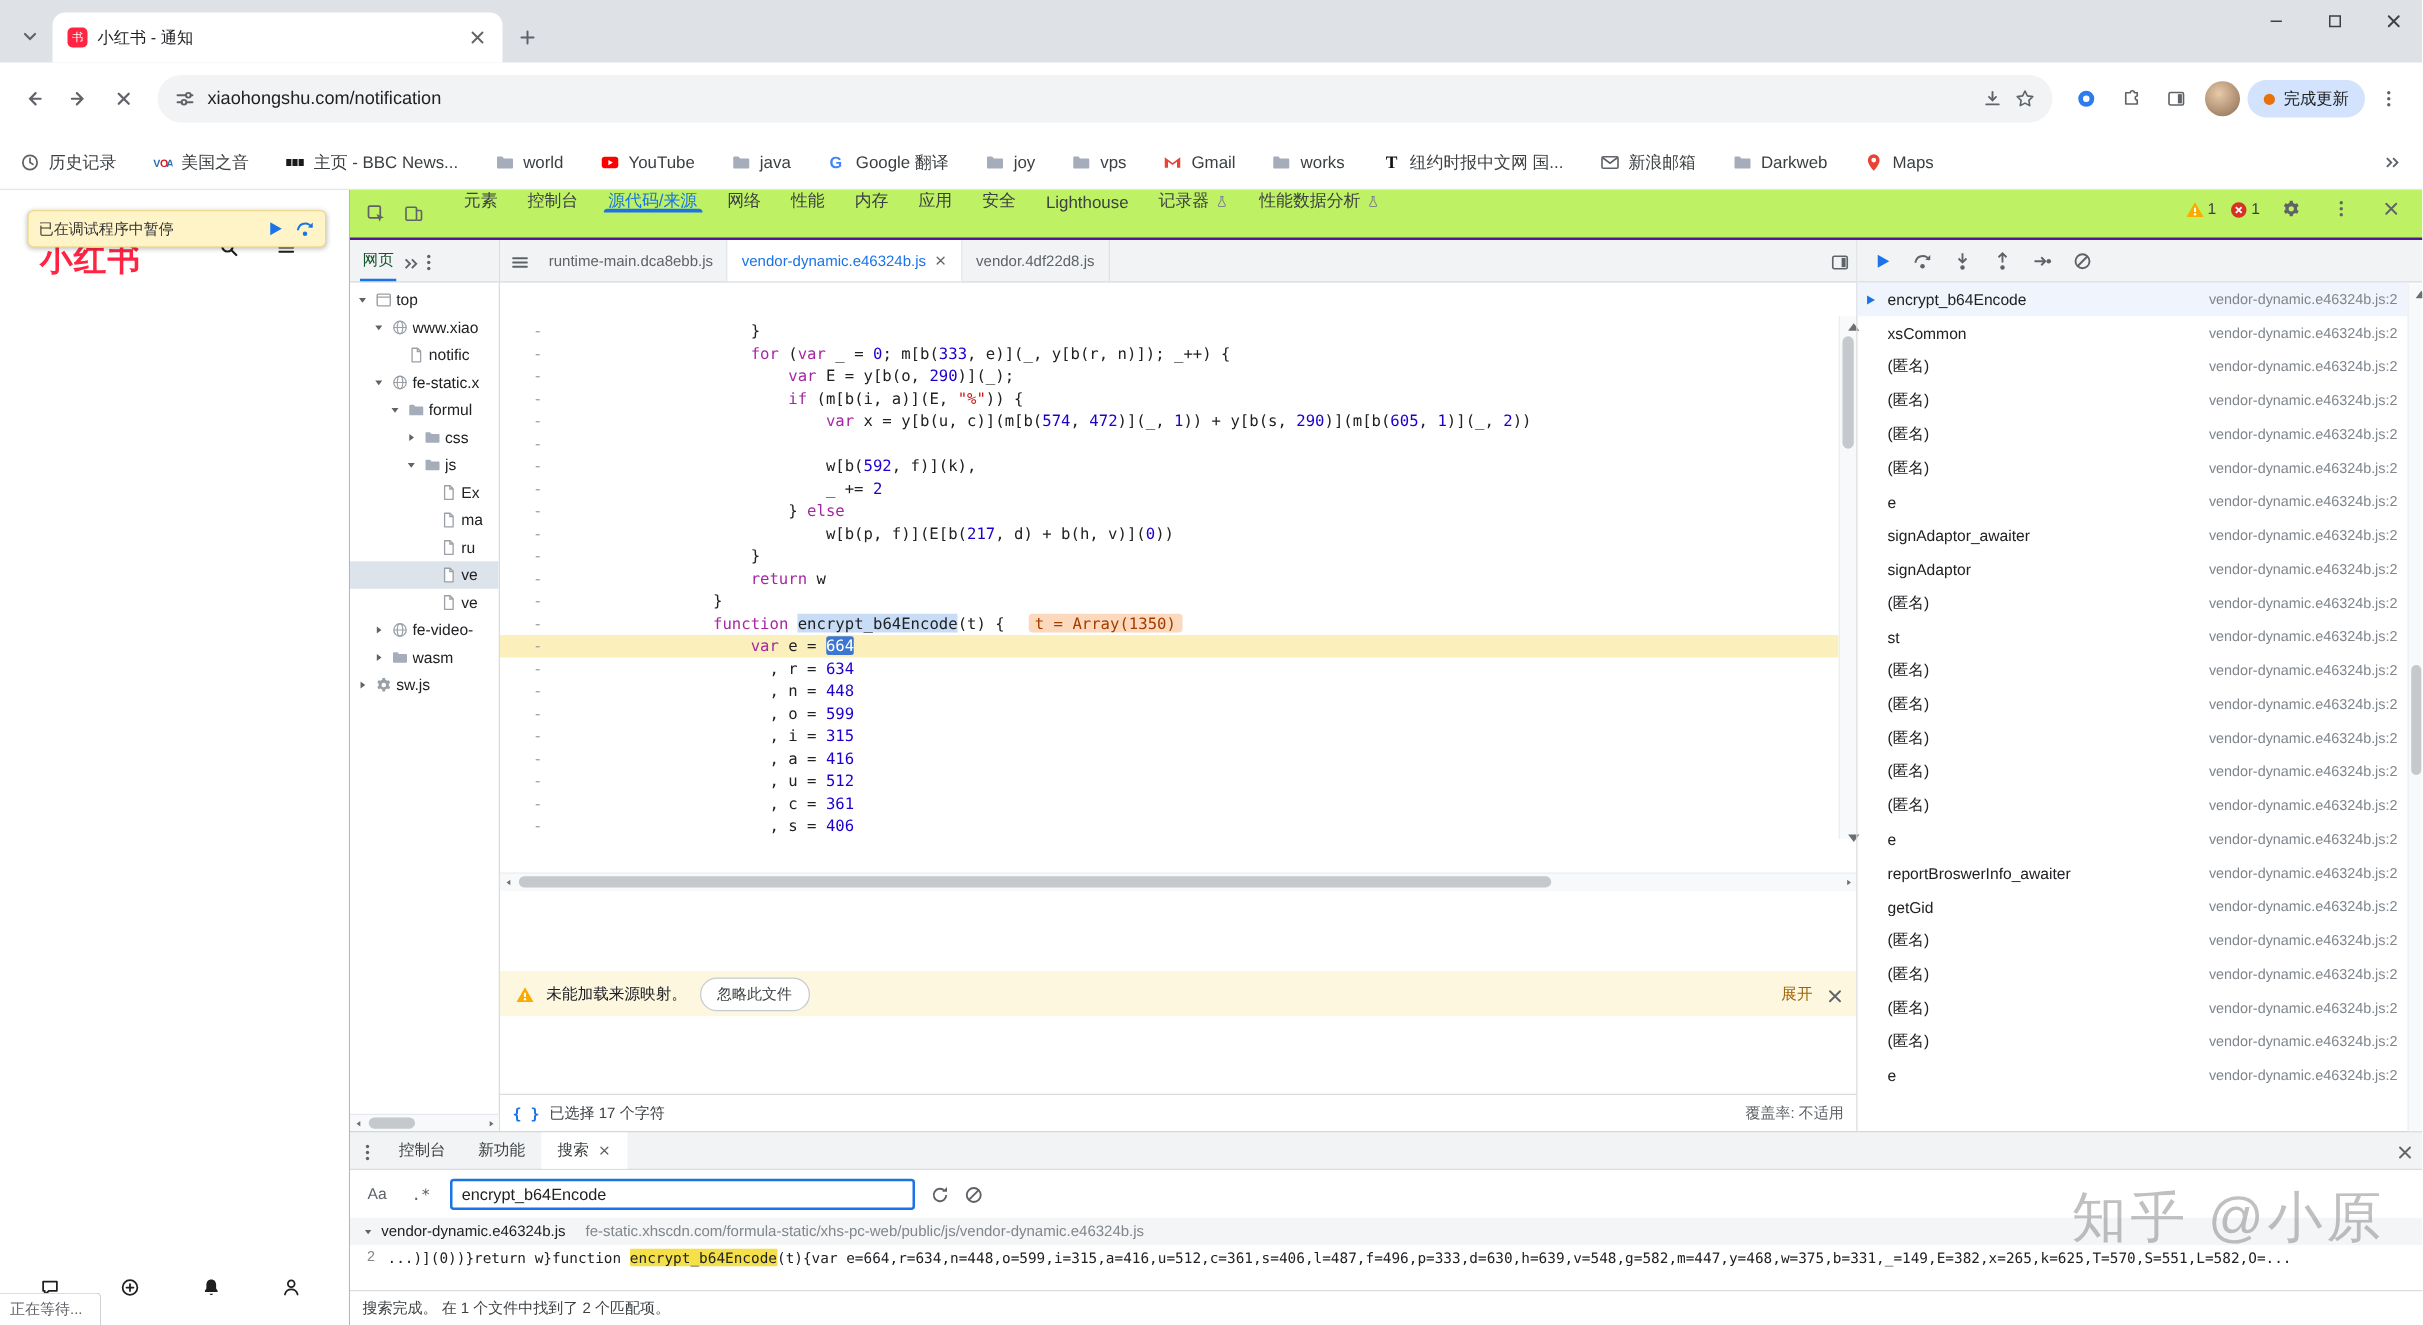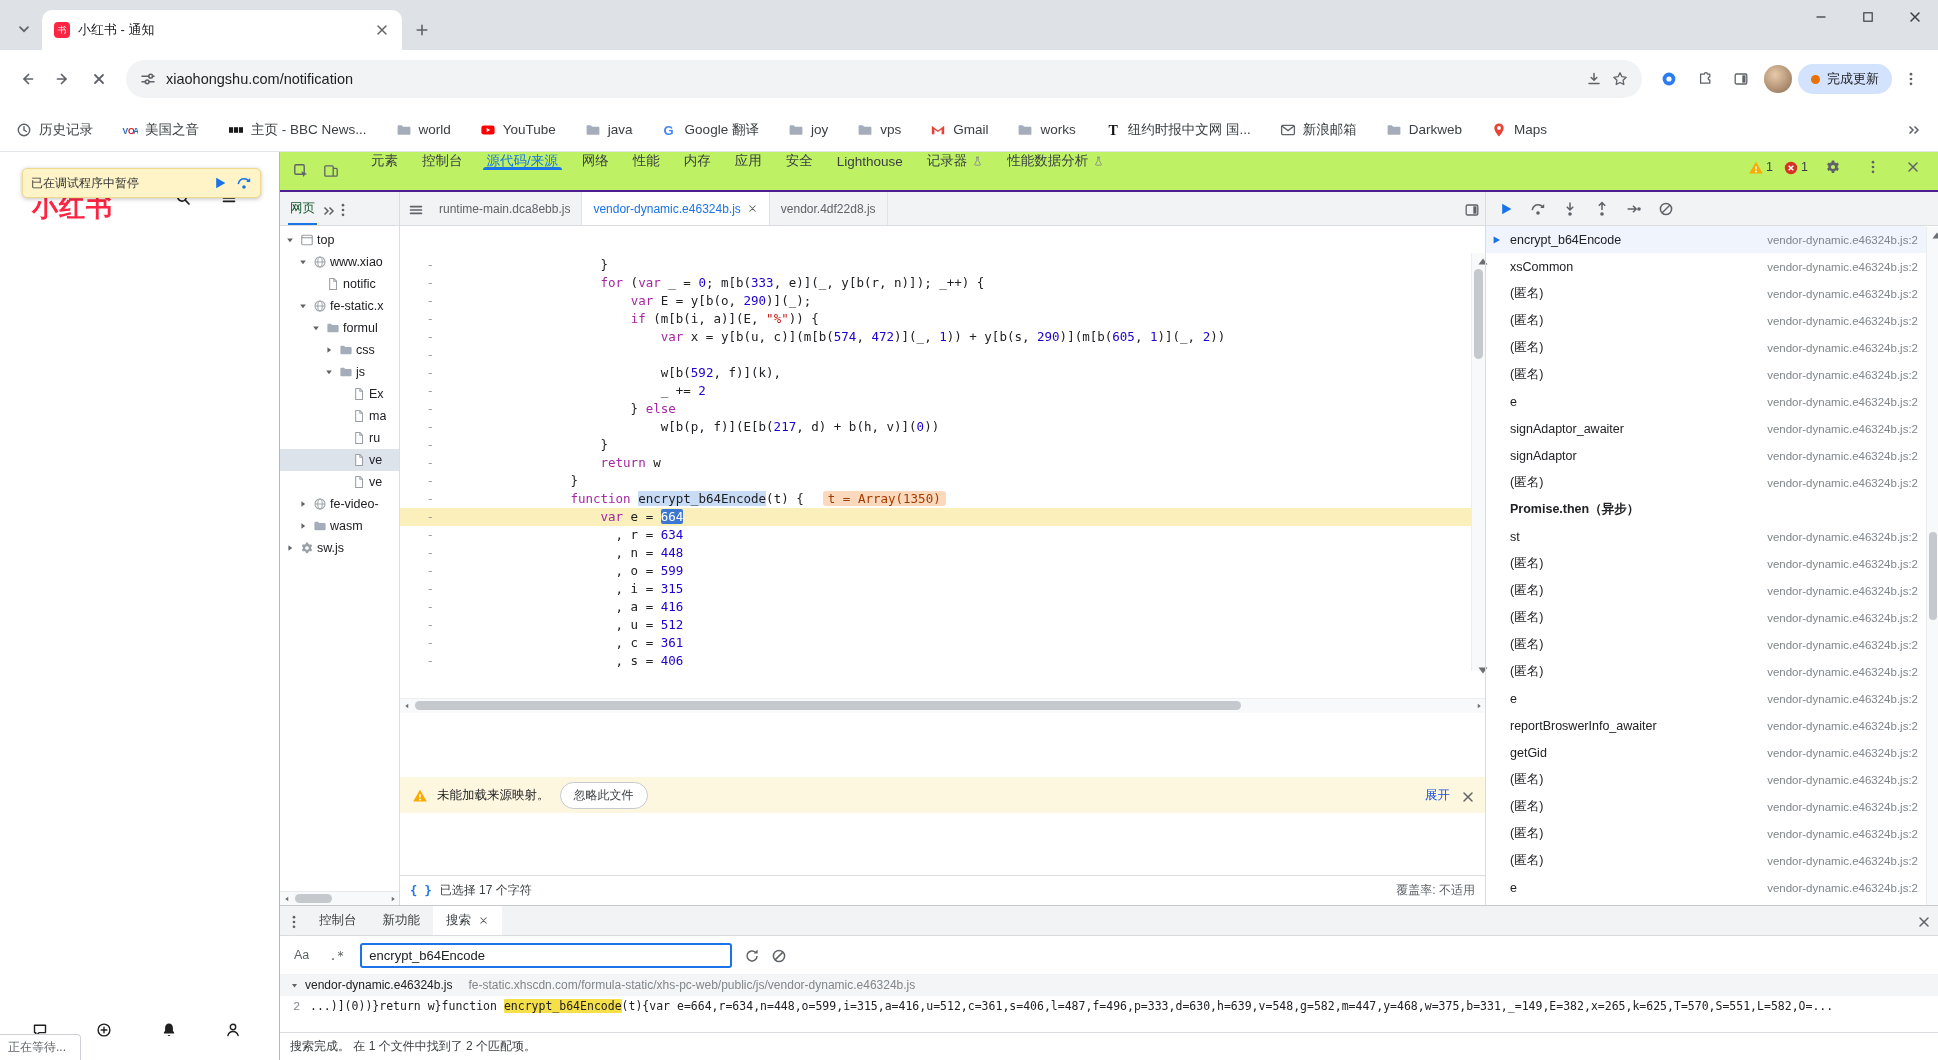--- a/index.html
+++ b/index.html
@@ -109,21 +109,21 @@
   .ed-vscroll { width:14px; flex:0 0 14px; background:#f8f9fa; border-left:1px solid #ecedef; position:relative; }
   .ed-vscroll .up { position:absolute; top:1px; left:0; right:0; display:grid; place-items:center; color:#6b6f73; }
   .ed-vscroll .down { position:absolute; bottom:1px; left:0; right:0; display:grid; place-items:center; color:#6b6f73; }
   .ed-vscroll .vthumb { position:absolute; top:16px; left:2px; width:9px; height:90px; background:#c5c8cc; border-radius:5px; cursor:pointer; }
   .ed-hscroll { height:15px; flex:0 0 15px; background:#f8f9fa; border-top:1px solid #ecedef; display:flex; align-items:center; }
   .ed-spacer1 { height:10px; flex:0 0 10px; }
   .infobar { height:36px; flex:0 0 36px; background:#fef7e0; display:flex; align-items:center; gap:10px; padding:0 12px; font-size:12.5px; color:#202124; }
   .infobar .msg { white-space:nowrap; }
   .ignore-btn { border:1px solid #c6cace; background:#fff; border-radius:14px; padding:4px 13px; font-size:12px; color:#3c4043; cursor:pointer; white-space:nowrap; }
   .infobar .fill { flex:1; }
-  .expand-link { color:#1d4ed8; cursor:pointer; white-space:nowrap; }
+  .expand-link { color:#a16207; cursor:pointer; white-space:nowrap; }
   .infobar .x { color:#5f6368; cursor:pointer; display:grid; place-items:center; }
   .ed-spacer2 { height:8px; flex:0 0 8px; }
   .ed-status { height:30px; flex:0 0 30px; border-top:1px solid #dadce0; display:flex; align-items:center; gap:8px; padding:0 10px; font-size:12px; color:#3c4043; }
   .fmt { color:#1a73e8; font-family:"DejaVu Sans Mono", monospace; font-weight:bold; font-size:12px; cursor:pointer; }
   .fmt::before { content:"{ }"; }
   .ed-status .fill { flex:1; }
 
   
   .dt-right { width:453px; flex:0 0 453px; border-left:1px solid #dadce0; display:flex; flex-direction:column; position:relative; min-height:0; }
   .dbg-toolbar { height:34px; flex:0 0 34px; background:#f1f3f4; border-bottom:1px solid #dadce0; display:flex; align-items:center; gap:16px; padding:0 12px; color:#5f6368; }
@@ -1098,24 +1098,20 @@
               <div class="cs-row">
                 <span class="cs-marker"></span>
                 <span class="cs-name">signAdaptor</span>
                 <span class="cs-loc">vendor-dynamic.e46324b.js:2</span>
               </div>
               <div class="cs-row">
                 <span class="cs-marker"></span>
                 <span class="cs-name">(匿名)</span>
                 <span class="cs-loc">vendor-dynamic.e46324b.js:2</span>
               </div>
-              <div class="cs-row header">
-                <span class="cs-marker"></span>
-                <span class="cs-name">Promise.then（异步）</span>
-              </div>
               <div class="cs-row">
                 <span class="cs-marker"></span>
                 <span class="cs-name">st</span>
                 <span class="cs-loc">vendor-dynamic.e46324b.js:2</span>
               </div>
               <div class="cs-row">
                 <span class="cs-marker"></span>
                 <span class="cs-name">(匿名)</span>
                 <span class="cs-loc">vendor-dynamic.e46324b.js:2</span>
               </div>
@@ -1265,13 +1261,14 @@
           <div class="match-row">
             <span class="match-ln">2</span>
             <span>...)](0))}return w}function </span><span class="hl">encrypt_b64Encode</span><span>(t){var e=664,r=634,n=448,o=599,i=315,a=416,u=512,c=361,s=406,l=487,f=496,p=333,d=630,h=639,v=548,g=582,m=447,y=468,w=375,b=331,_=149,E=382,x=265,k=625,T=570,S=551,L=582,O=...</span>
           </div>
         </div>
         <div class="drawer-status">搜索完成。 在 1 个文件中找到了 2 个匹配项。</div>
       </div>
     </div>
   </div>
 
+  <div class="watermark">知乎 @小原</div>
 </div>
 
 </body></html>

